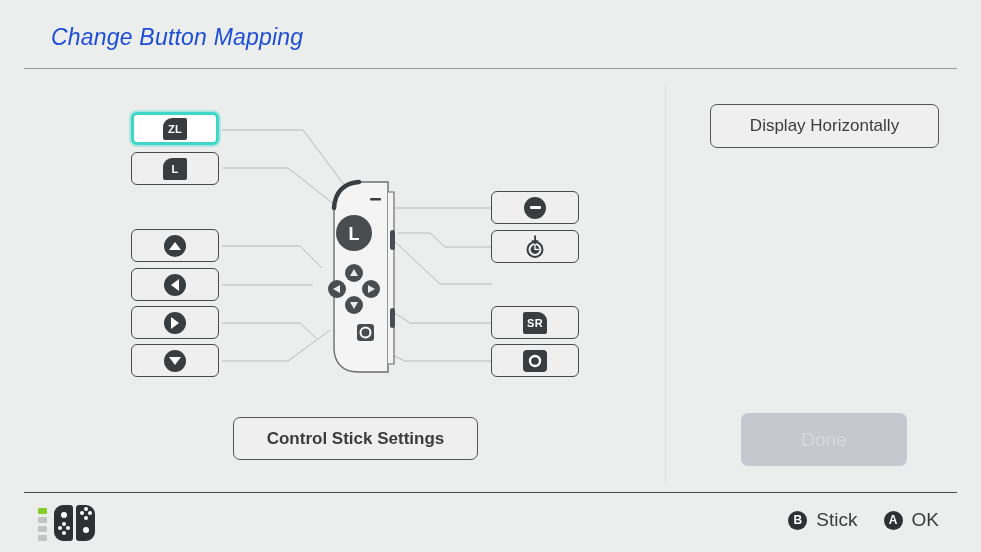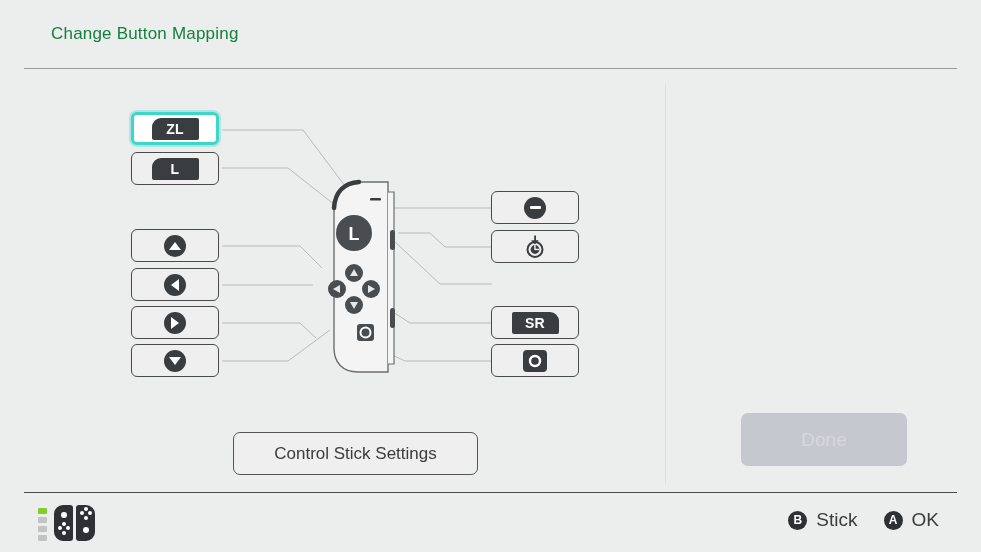--- a/index.html
+++ b/index.html
@@ -9,21 +9,21 @@
     font-family:"Liberation Sans", sans-serif;
     color:#3a3a3a;
     overflow:hidden;
     position:relative;
   }
   .screen{position:absolute;inset:0;}
 
   
   .header-title{
     position:absolute;left:51px;top:24px;
-    font-size:17px;color:#15803d;letter-spacing:.2px;
+    font-size:23px;color:#1d4ed8;letter-spacing:.2px;font-style:italic;
   }
   .header-rule{
     position:absolute;left:24px;top:68px;width:933px;height:1px;
     background:#9a9a9a;
   }
 
   
   .footer-rule{
     position:absolute;left:24px;top:492px;width:933px;height:1px;
     background:#4a4a4a;
@@ -65,22 +65,22 @@
     box-sizing:border-box;
   }
   .map-btn.selected{
     background:#ffffff;
     border:3px solid #3fd6ca;
     box-shadow:0 0 0 2px rgba(63,214,202,.35);
   }
 
   
   .g-shoulder{
-    width:47px;height:22px;background:#3a3d3f;color:#fff;
-    font-size:14px;font-weight:bold;
+    width:24px;height:22px;background:#3a3d3f;color:#fff;
+    font-size:11px;font-weight:bold;
     display:flex;align-items:center;justify-content:center;
     border-radius:9px 2px 2px 2px;
     letter-spacing:.3px;
   }
   .g-shoulder.r{border-radius:2px 9px 2px 2px;}
   .g-square{
     width:24px;height:22px;background:#3a3d3f;color:#fff;
     font-size:10px;font-weight:bold;
     display:flex;align-items:center;justify-content:center;
     border-radius:4px;letter-spacing:.3px;
@@ -100,21 +100,21 @@
   .wide-btn{
     position:absolute;
     border:1.5px solid #555;
     border-radius:7px;
     background:#efefef;
     display:flex;align-items:center;justify-content:center;
     font-size:17px;color:#3c3c3c;
     box-sizing:border-box;
   }
   #display-horizontally-button{left:710px;top:104px;width:229px;height:44px;}
-  #control-stick-settings-button{left:233px;top:432px;width:245px;height:43px;}
+  #control-stick-settings-button{left:233px;top:417px;width:245px;height:43px;font-weight:bold;}
   #done-button{
     position:absolute;left:741px;top:413px;width:166px;height:53px;
     background:#c6c8d0;border:none;border-radius:7px;
     display:flex;align-items:center;justify-content:center;
     font-size:19px;color:#d6d8de;
     box-sizing:border-box;
   }
 
   svg{display:block;}
 </style>
@@ -225,20 +225,21 @@
       <svg width="16" height="16" viewBox="0 0 16 16">
         <circle cx="8" cy="8" r="5" fill="none" stroke="#ffffff" stroke-width="2.4"></circle>
       </svg>
     </span>
   </div>
 
   <div class="wide-btn" id="control-stick-settings-button">Control Stick Settings</div>
 
   <div class="divider"></div>
 
+  <div class="wide-btn" id="display-horizontally-button">Display Horizontally</div>
 
   <div id="done-button">Done</div>
 
   <div class="footer-rule"></div>
 
   <div class="ctrl-indicator">
     <div class="seg-col">
       <div class="seg on"></div>
       <div class="seg"></div>
       <div class="seg"></div>

